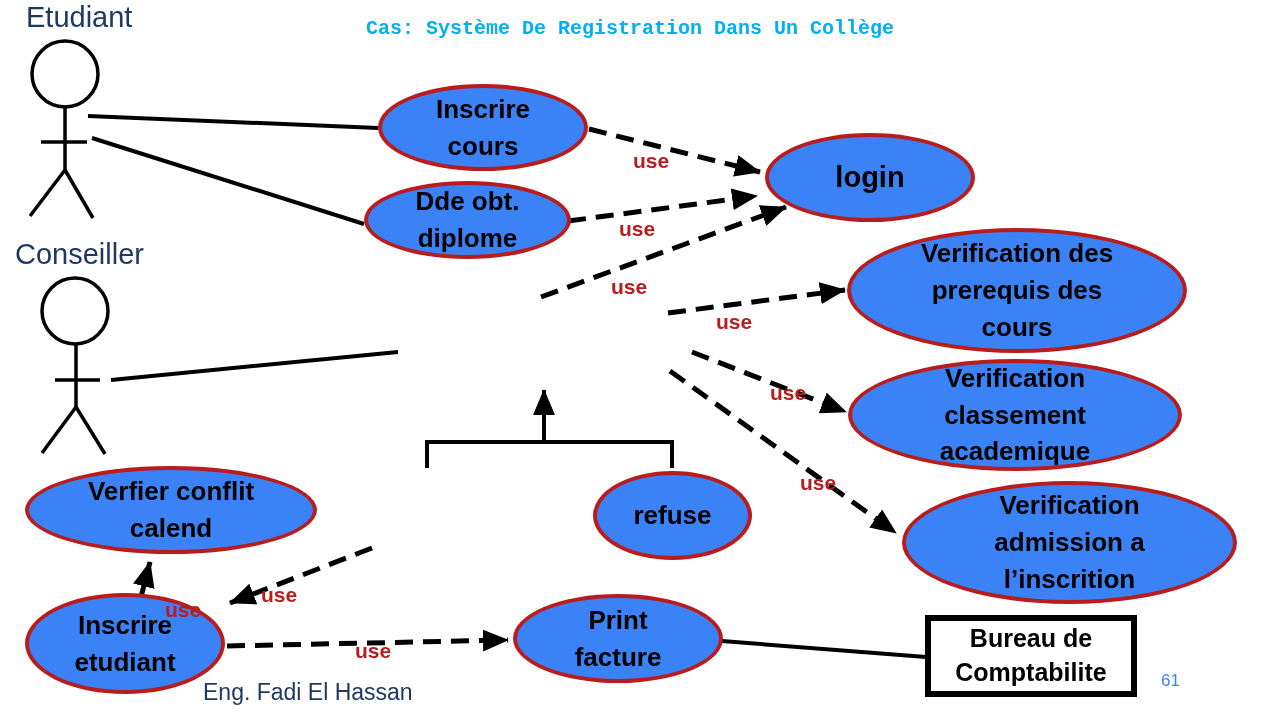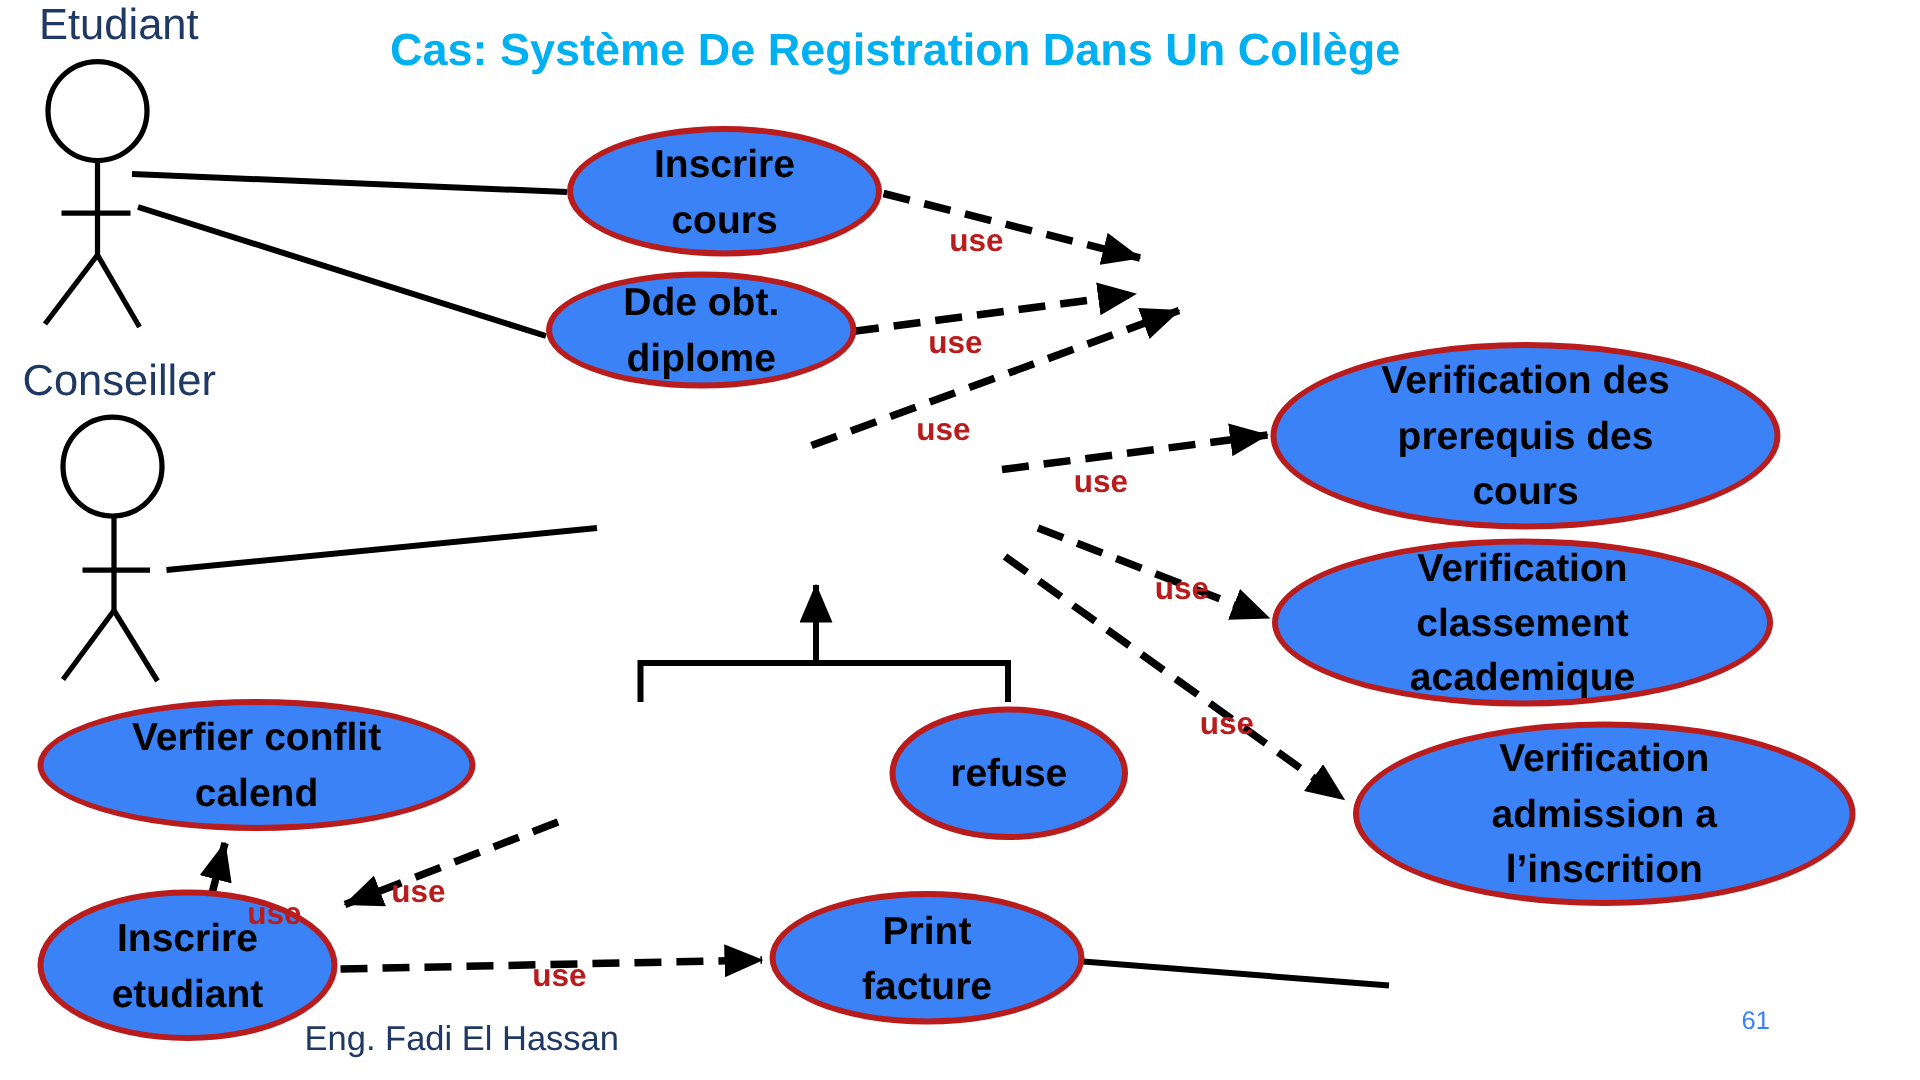--- a/index.html
+++ b/index.html
@@ -12,25 +12,26 @@
     font-family: "Liberation Sans", sans-serif;
   }
   .canvas-svg {
     position: absolute;
     left: 0; top: 0;
     width: 1280px; height: 720px;
   }
   .slide-title {
     position: absolute;
     left: 260px; top: 17px; width: 740px;
-    text-align: left;
-    font-size: 30px;
+    text-align: center;
+    font-size: 20px;
     font-weight: bold;
     color: #00B0F0;
     white-space: nowrap;
+    font-family: Liberation Mono, monospace;
   }
   .actor-label {
     position: absolute;
     color: #1F3864;
     font-size: 29px;
     font-weight: 400;
     white-space: nowrap;
   }
   .actor-label.etudiant { left: 26px; top: 1px; }
   .actor-label.conseiller { left: 15px; top: 238px; }
@@ -144,37 +145,40 @@
 
   <div class="slide-title">Cas: Système De Registration Dans Un Collège</div>
 
   <div class="actor-label etudiant">Etudiant</div>
   <div class="actor-label conseiller">Conseiller</div>
 
   <div class="uc" style="left:378px; top:84px; width:210px; height:87px;">Inscrire
 cours</div>
   <div class="uc" style="left:364px; top:181px; width:207px; height:78px;">Dde obt.
 diplome</div>
+  <div class="uc" style="left:765px; top:133px; width:210px; height:89px; font-size:29px;">login</div>
   <div class="uc" style="left:847px; top:228px; width:340px; height:125px;">Verification des
 prerequis des
 cours</div>
   <div class="uc" style="left:848px; top:359px; width:334px; height:112px;">Verification
 classement
 academique</div>
   <div class="uc" style="left:902px; top:481px; width:335px; height:123px;">Verification
 admission a
 l’inscrition</div>
   <div class="uc" style="left:25px; top:466px; width:292px; height:88px;">Verfier conflit
 calend</div>
   <div class="uc" style="left:593px; top:471px; width:159px; height:89px;">refuse</div>
   <div class="uc" style="left:25px; top:593px; width:200px; height:101px;">Inscrire
 etudiant</div>
   <div class="uc" style="left:513px; top:594px; width:210px; height:89px;">Print
 facture</div>
 
+  <div class="sysbox" style="left:925px; top:615px; width:212px; height:82px;">Bureau de
+Comptabilite</div>
 
   <div class="use-label" style="left:651px; top:130px;">use</div>
   <div class="use-label" style="left:637px; top:198px;">use</div>
   <div class="use-label" style="left:629px; top:256px;">use</div>
   <div class="use-label" style="left:734px; top:291px;">use</div>
   <div class="use-label" style="left:788px; top:362px;">use</div>
   <div class="use-label" style="left:818px; top:452px;">use</div>
   <div class="use-label" style="left:279px; top:564px;">use</div>
   <div class="use-label" style="left:183px; top:579px;">use</div>
   <div class="use-label" style="left:373px; top:620px;">use</div>

